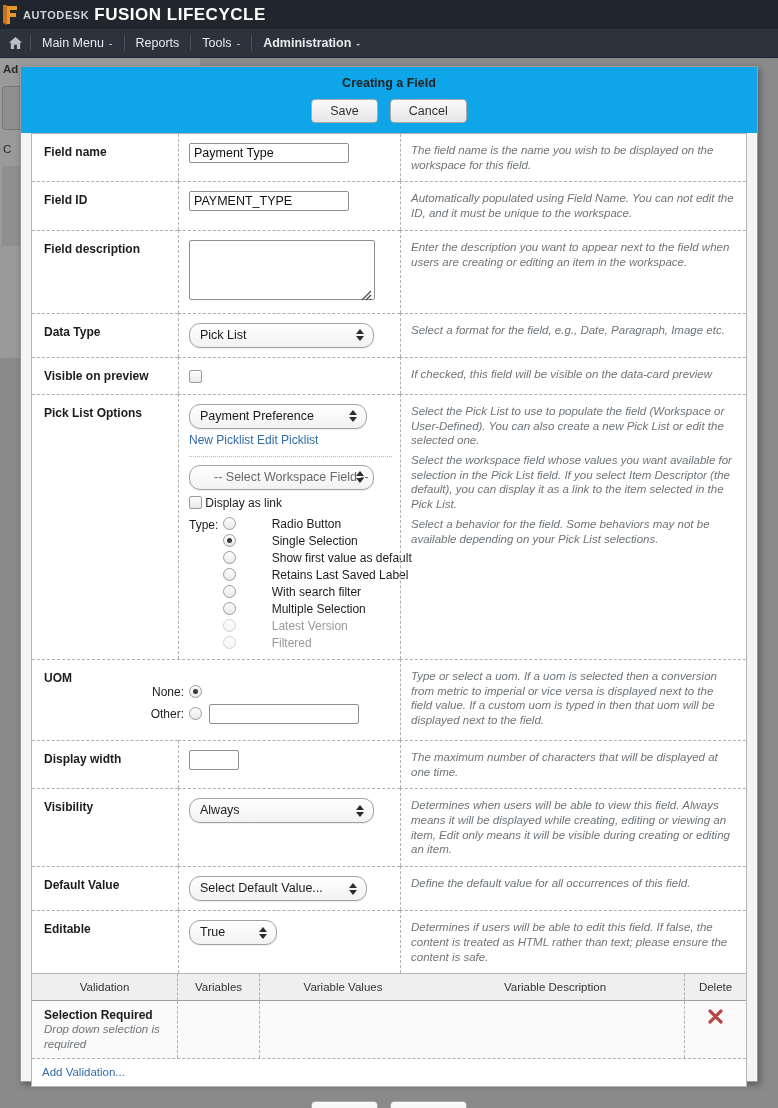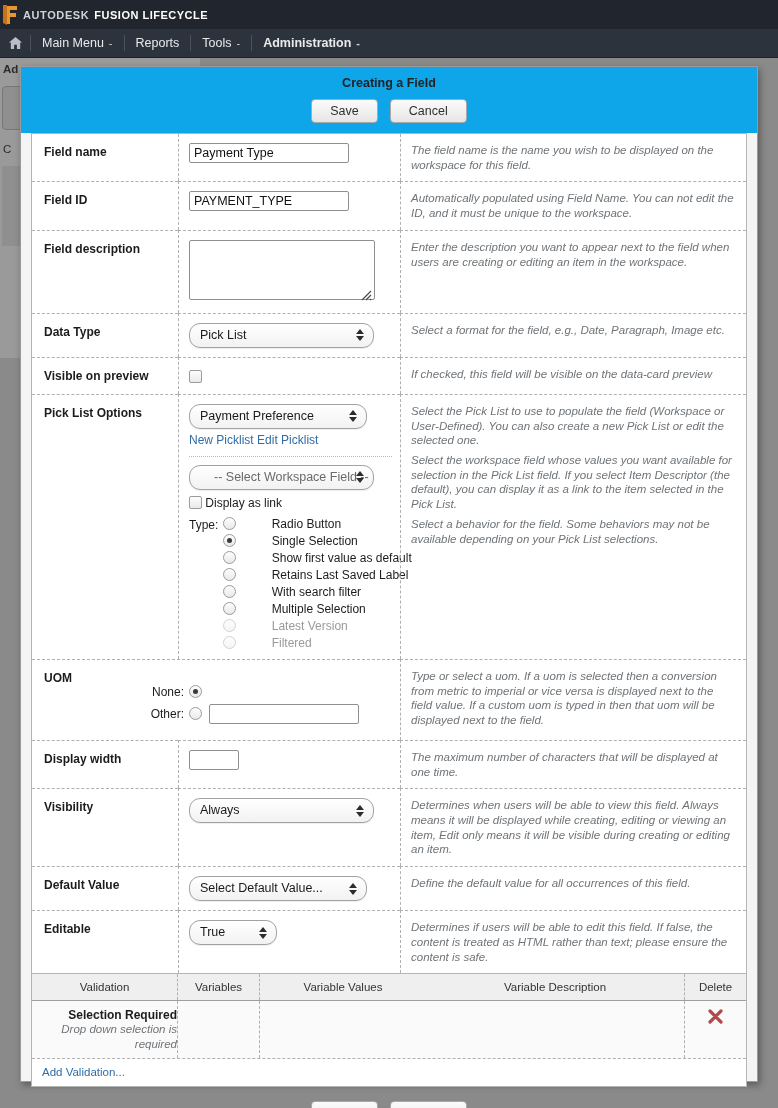--- a/index.html
+++ b/index.html
@@ -22,21 +22,21 @@
     width: 22px; height: 29px;
     position: relative; flex: none;
     display: flex; align-items: center; justify-content: center;
   }
   .logo-mark svg { display: block; }
   .brand-autodesk {
     color: #cfd3d8; font-size: 11px; letter-spacing: .6px;
     font-weight: 700; margin-left: 1px;
   }
   .brand-product {
-    color: #ffffff; font-size: 11px; letter-spacing: .5px;
+    color: #ffffff; font-size: 17px; letter-spacing: .5px;
     font-weight: bold; margin-left: 5px;
   }
 
   
   #navbar {
     position: absolute; top: 29px; left: 0;
     width: 778px; height: 29px;
     background: #2d333d;
     display: flex; align-items: stretch;
     border-bottom: 1px solid #1d222a;
@@ -232,21 +232,21 @@
   #valtable { margin: 0 10px; background: #fff; border: 1px solid #b5b5b5; border-top: none; }
   .vt-head {
     display: flex; background: #efefef;
     border-bottom: 1px solid #9f9f9f;
   }
   .vt-head div {
     font-size: 11.5px; color: #333; padding: 7px 0; text-align: center;
   }
   .vt-row { display: flex; background: #fafafa; border-bottom: 1px dashed #b0b0b0; }
   .vt-row > div { padding: 7px 0; }
-  .c-validation { width: 146px; flex: none; border-right: 1px dashed #b0b0b0; text-align: right; }
+  .c-validation { width: 146px; flex: none; border-right: 1px dashed #b0b0b0; }
   .c-variables { width: 82px; flex: none; border-right: 1px dashed #b0b0b0; }
   .c-values { width: 166px; flex: none; }
   .c-desc { flex: 1; }
   .c-delete { width: 62px; flex: none; border-left: 1px dashed #b0b0b0; }
   .v-name { font-size: 12px; font-weight: bold; color: #1c1c1c; padding-left: 12px; }
   .v-sub { font-size: 11.5px; font-style: italic; color: #6f7478; padding-left: 12px; line-height: 1.25; }
   .del-x { text-align: center; cursor: pointer; }
   .addval {
     padding: 7px 0 8px 10px; font-size: 11.5px; color: #2f6ca8;
     cursor: pointer; background: #fff;

